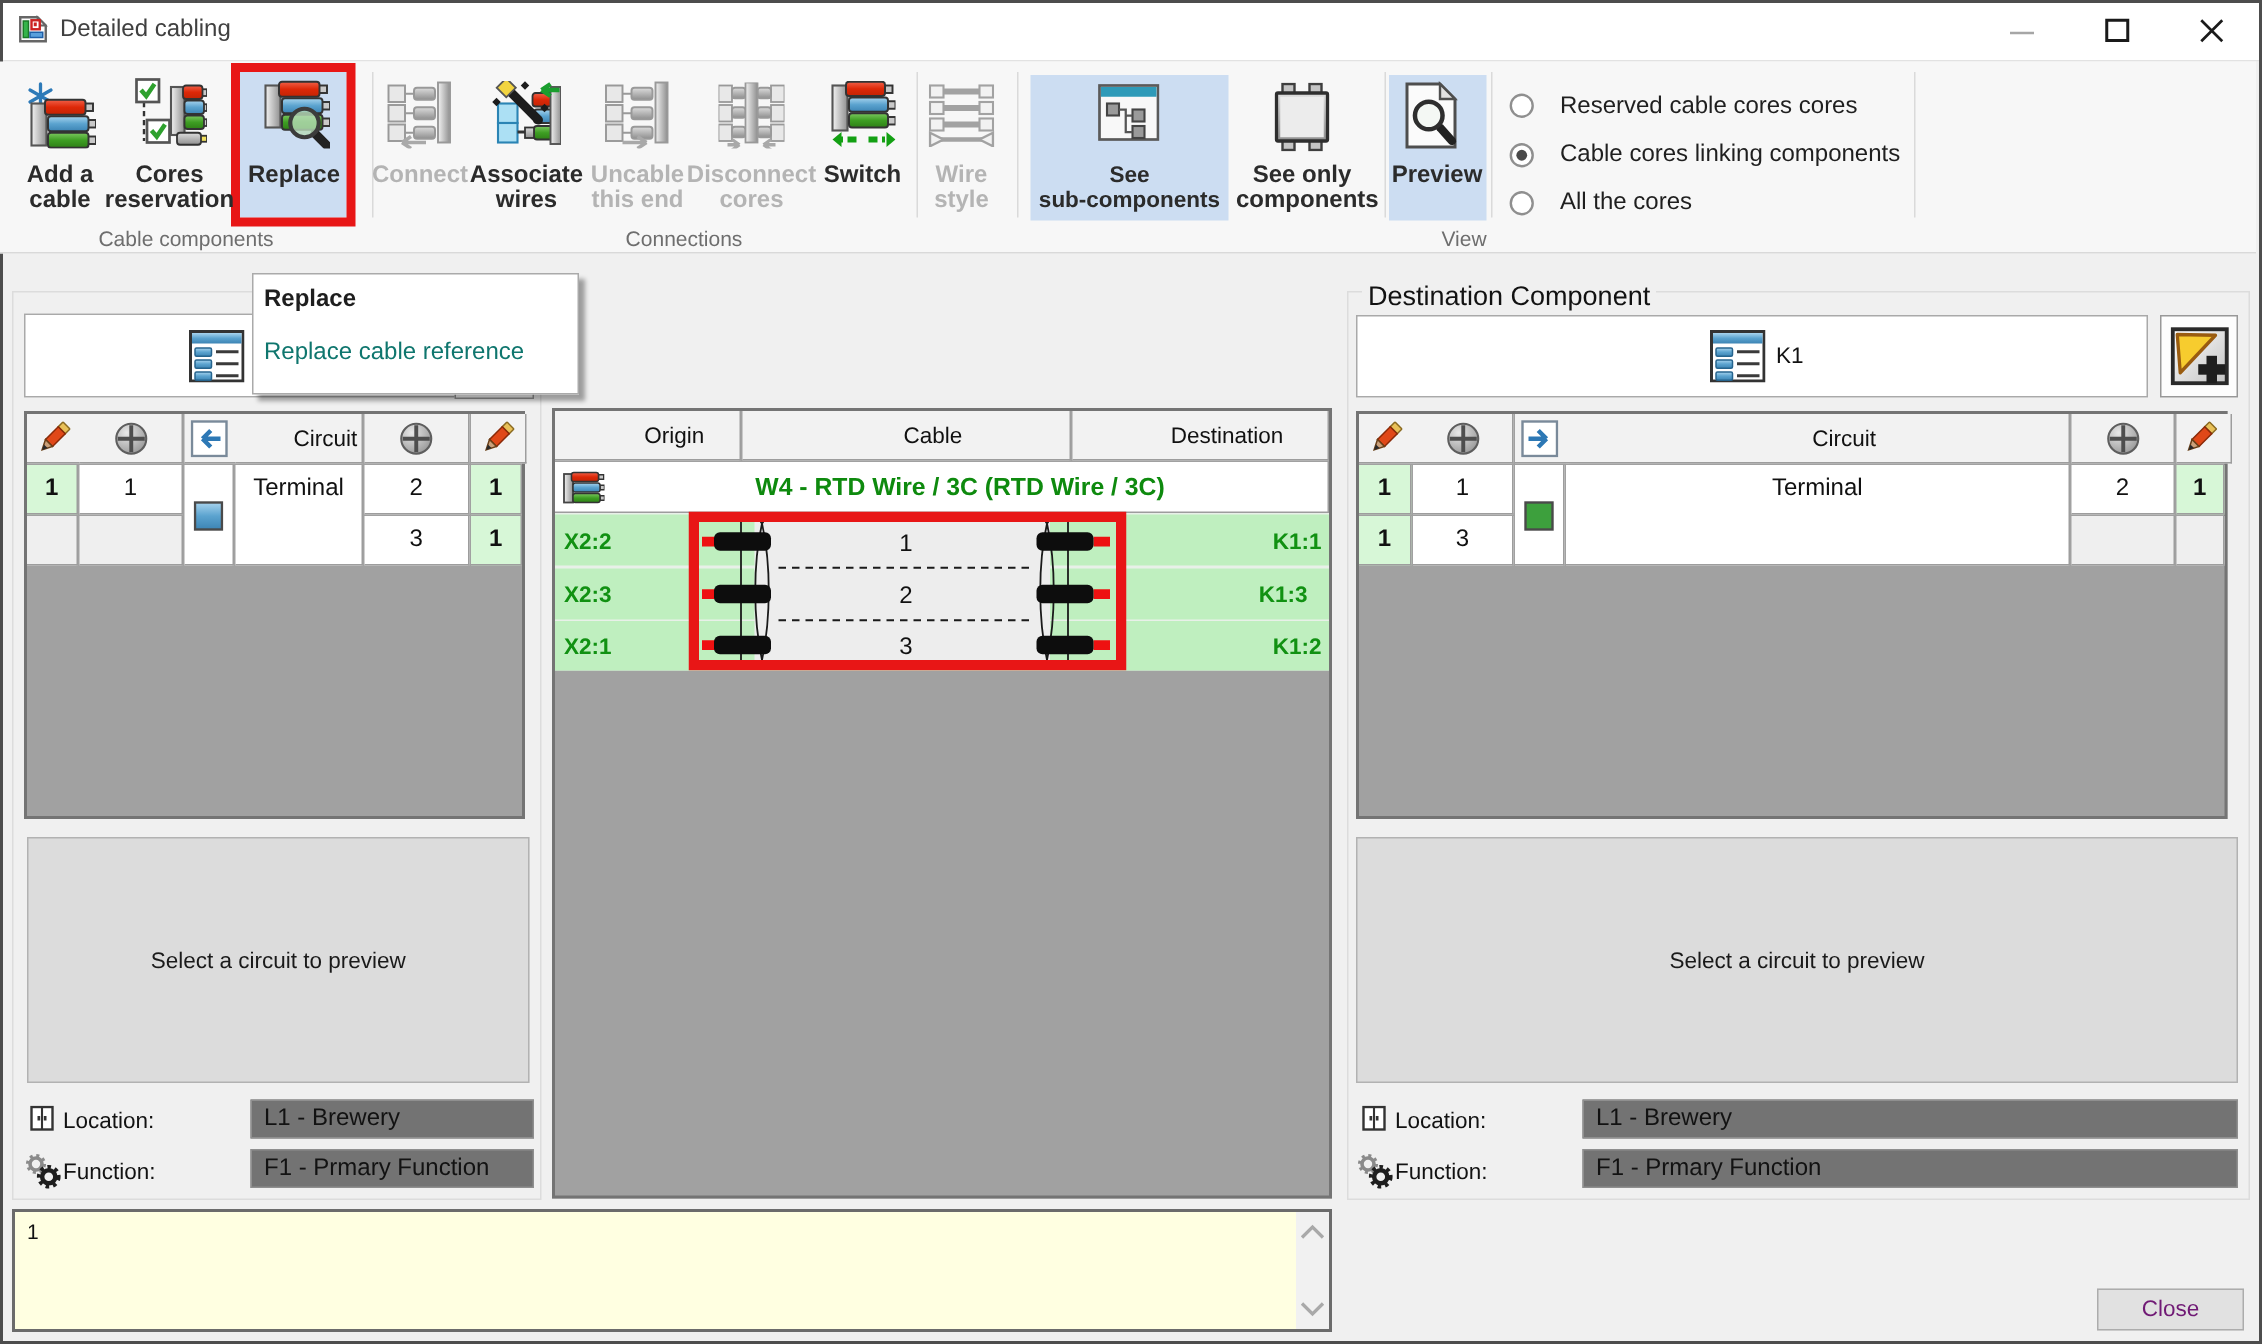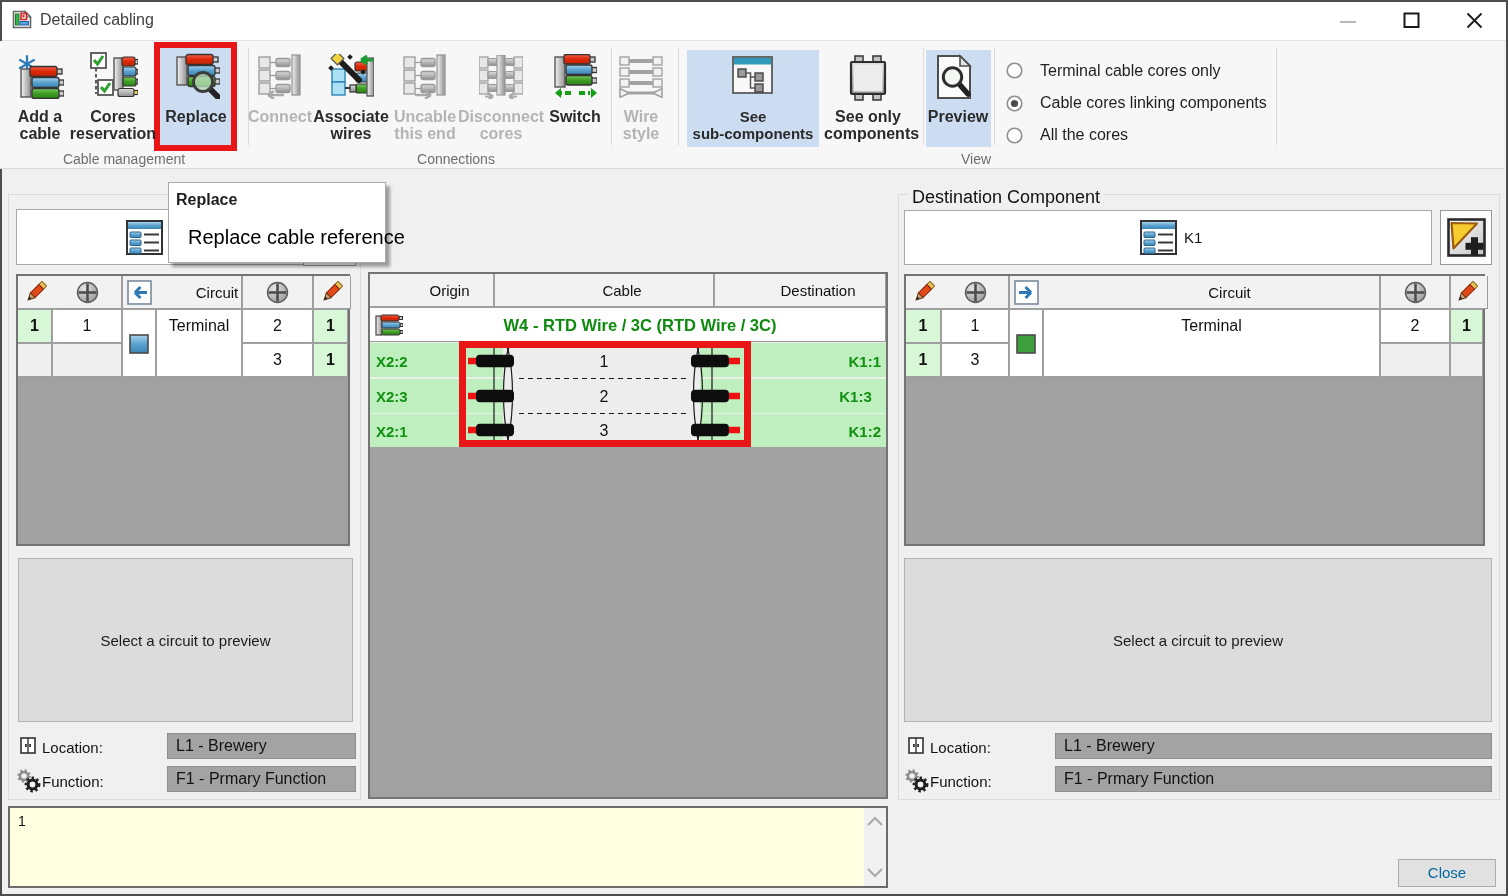--- a/index.html
+++ b/index.html
@@ -22,29 +22,29 @@
 .combo { position:absolute; background:#fff; border:1px solid #a9a9a9; }
 .editbtn { position:absolute; background:#fdfdfd; border:1px solid #989898; }
 
 .tbl { position:absolute; background:#a1a1a1; border:2px solid #747474; }
 .cell { position:absolute; background:#fff; border-right:1px solid #9d9d9d; border-bottom:1px solid #9d9d9d; font-size:16px; color:#111; display:flex; align-items:center; justify-content:center; }
 .hcell { background:#f2f2f2; font-size:15px;padding-left:36px; }
 .gcell { background:#d7f7d7; font-weight:bold; }
 .ecell { background:#efefef; }
 .prevbox { position:absolute; background:#dcdcdc; border:1px solid #b2b2b2; font-size:15px; color:#1a1a1a; display:flex; align-items:center; justify-content:center; }
 .fldlabel { position:absolute; font-size:15px; color:#121212; }
-.fldbox { position:absolute; background:#a3a3a3; border:1px solid #8f8f8f; font-size:16px; color:#121212; line-height:24px; padding-left:8px; }
+.fldbox { position:absolute; background:#737373; border:1px solid #8f8f8f; font-size:16px; color:#121212; line-height:24px; padding-left:8px; }
 
 #tooltip { position:absolute; left:168px; top:182px; width:218px; height:81px; background:#fff; border:1px solid #aaa; box-shadow:4px 4px 3px rgba(0,0,0,0.35); }
 
 .grow { position:absolute; background:#bfefbf; }
 .glab { position:absolute; font-size:15px; color:#119112;font-weight:bold; }
 
 #ybox { position:absolute; left:8px; top:806px; width:880px; height:82px; background:#ffffe1; border:2px solid #6b6b6b; }
-#closebtn { position:absolute; left:1398px; top:859px; width:98px; height:28px; background:#e1e1e1; border:1px solid #acacac; font-size:15px; color:#0369a1; text-align:center; line-height:26px; }
+#closebtn { position:absolute; left:1398px; top:859px; width:98px; height:28px; background:#e1e1e1; border:1px solid #acacac; font-size:15px; color:#701a75; text-align:center; line-height:26px; }
 </style>
 </head>
 <body>
 <div id="win"></div>
 <div id="titlebar"></div>
 <svg class="abs" style="left:12px;top:10px" width="20" height="19" viewBox="0 0 20 19">
   <path d="M1.5 1.5 L13 1.5 L18.5 7 L18.5 17.5 L1.5 17.5 Z" fill="#fdfdfd" stroke="#666" stroke-width="1.6"></path>
   <path d="M13 1.5 L13 7 L18.5 7 Z" fill="#e0e0e0" stroke="#666" stroke-width="1.2"></path>
   <rect x="3.5" y="4" width="3.5" height="11" fill="#35b44a" stroke="#1c7a28" stroke-width="1"></rect>
   <rect x="9" y="3.5" width="5.5" height="6" fill="#fff" stroke="#cc2222" stroke-width="1.6"></rect>
@@ -300,35 +300,35 @@
 <div class="abs rlabel" style="left:161px;top:109px;width:70px">Replace</div>
 <div class="abs rlabel dis" style="left:245px;top:109px;width:70px">Connect</div>
 <div class="abs rlabel" style="left:311px;top:109px;width:80px">Associate<br>wires</div>
 <div class="abs rlabel dis" style="left:385px;top:109px;width:80px">Uncable<br>this end</div>
 <div class="abs rlabel dis" style="left:456px;top:109px;width:90px">Disconnect<br>cores</div>
 <div class="abs rlabel" style="left:545px;top:109px;width:60px">Switch</div>
 <div class="abs rlabel dis" style="left:611px;top:109px;width:60px">Wire<br>style</div>
 <div class="abs rlabel" style="left:681px;top:109px;width:144px;font-size:15px">See<br>sub-components</div>
 <div class="abs rlabel" style="left:824px;top:109px;width:88px">See only<br>components</div>
 <div class="abs rlabel" style="left:925px;top:109px;width:66px">Preview</div>
-<div class="glabel" style="left:54px;width:140px">Cable management</div>
+<div class="glabel" style="left:54px;width:140px">Cable components</div>
 <div class="glabel" style="left:406px;width:100px">Connections</div>
 <div class="glabel" style="left:946px;width:60px">View</div>
 
 <svg class="abs" style="left:1006px;top:62px" width="17" height="17" viewBox="0 0 17 17">
     <circle cx="8.5" cy="8.5" r="7.3" fill="#fff" stroke="#8f8f8f" stroke-width="1.6"></circle>
   </svg>
 <svg class="abs" style="left:1006px;top:95px" width="17" height="17" viewBox="0 0 17 17">
     <circle cx="8.5" cy="8.5" r="7.3" fill="#fff" stroke="#8f8f8f" stroke-width="1.6"></circle>
     <circle cx="8.5" cy="8.5" r="3.6" fill="#4a4a4a"></circle>
   </svg>
 <svg class="abs" style="left:1006px;top:127px" width="17" height="17" viewBox="0 0 17 17">
     <circle cx="8.5" cy="8.5" r="7.3" fill="#fff" stroke="#8f8f8f" stroke-width="1.6"></circle>
   </svg>
-<div class="abs" style="left:1040px;top:62px;font-size:16px;color:#1f1f1f">Terminal cable cores only</div>
+<div class="abs" style="left:1040px;top:62px;font-size:16px;color:#1f1f1f">Reserved cable cores cores</div>
 <div class="abs" style="left:1040px;top:94px;font-size:16px;color:#1f1f1f">Cable cores linking components</div>
 <div class="abs" style="left:1040px;top:126px;font-size:16px;color:#1f1f1f">All the cores</div>
 
 <div class="gbox" style="left:8px;top:194px;width:353px;height:606px"></div>
 <div class="combo" style="left:16px;top:209px;width:300px;height:56px"></div>
 <svg class="abs" style="left:126px;top:220px" width="37" height="35" viewBox="0 0 37 35">
   <rect x="1" y="1" width="35" height="33" fill="#fff" stroke="#333" stroke-width="2"></rect>
   <rect x="2" y="2" width="33" height="7" fill="url(#blueb)"></rect>
   <g>
     <rect x="4" y="12" width="11" height="5.5" rx="1" fill="url(#blueb)" stroke="#26648e" stroke-width="1"></rect>
@@ -593,21 +593,21 @@
 </svg>
 <svg class="abs" style="left:904px;top:768px" width="26" height="26" viewBox="0 0 26 26">
   <circle cx="8" cy="8" r="4" fill="none" stroke="#8a8a8a" stroke-width="2.4"></circle>
   <circle cx="8" cy="8" r="5.6" fill="none" stroke="#8a8a8a" stroke-width="2.2" stroke-dasharray="2 2.4"></circle>
   <circle cx="16.5" cy="16.5" r="4.4" fill="none" stroke="#1e1e1e" stroke-width="3"></circle>
   <circle cx="16.5" cy="16.5" r="6.6" fill="none" stroke="#1e1e1e" stroke-width="2.6" stroke-dasharray="2.4 2.6"></circle>
 </svg>
 
 <div id="tooltip"></div>
 <div class="abs" style="left:176px;top:191px;font-size:16px;font-weight:bold;color:#1e1e1e">Replace</div>
-<div class="abs" style="left:188px;top:226px;font-size:20px;color:#000000">Replace cable reference</div>
+<div class="abs" style="left:176px;top:226px;font-size:16px;color:#0f766e">Replace cable reference</div>
 
 <div id="ybox"></div>
 <div class="abs" style="left:18px;top:813px;font-size:14px;color:#111">1</div>
 <div class="abs" style="left:864px;top:808px;width:22px;height:78px;background:#f1f1f1"></div>
 <svg class="abs" style="left:866px;top:815px" width="18" height="12" viewBox="0 0 18 12">
     <path d="M2 10 L9 3 L16 10" fill="none" stroke="#a9a9a9" stroke-width="2.2"></path>
   </svg>
 <svg class="abs" style="left:866px;top:867px" width="18" height="12" viewBox="0 0 18 12">
     <path d="M2 2 L9 9 L16 2" fill="none" stroke="#a9a9a9" stroke-width="2.2"></path>
   </svg>

